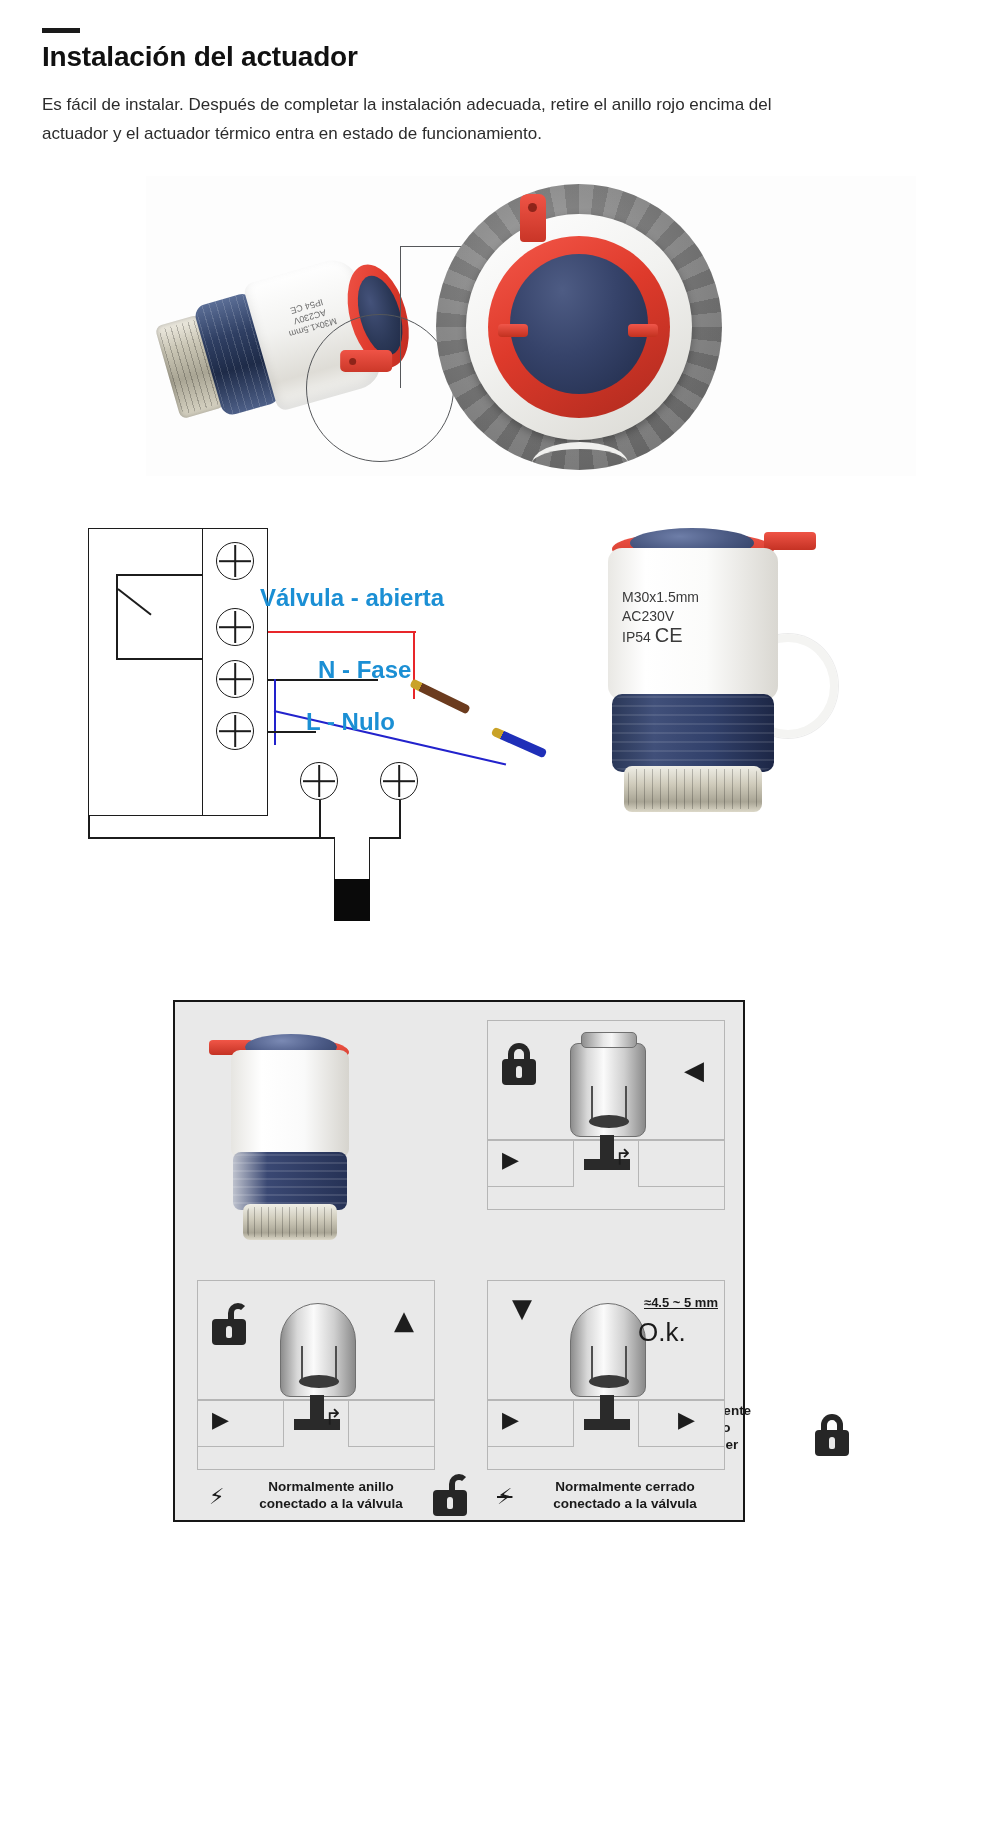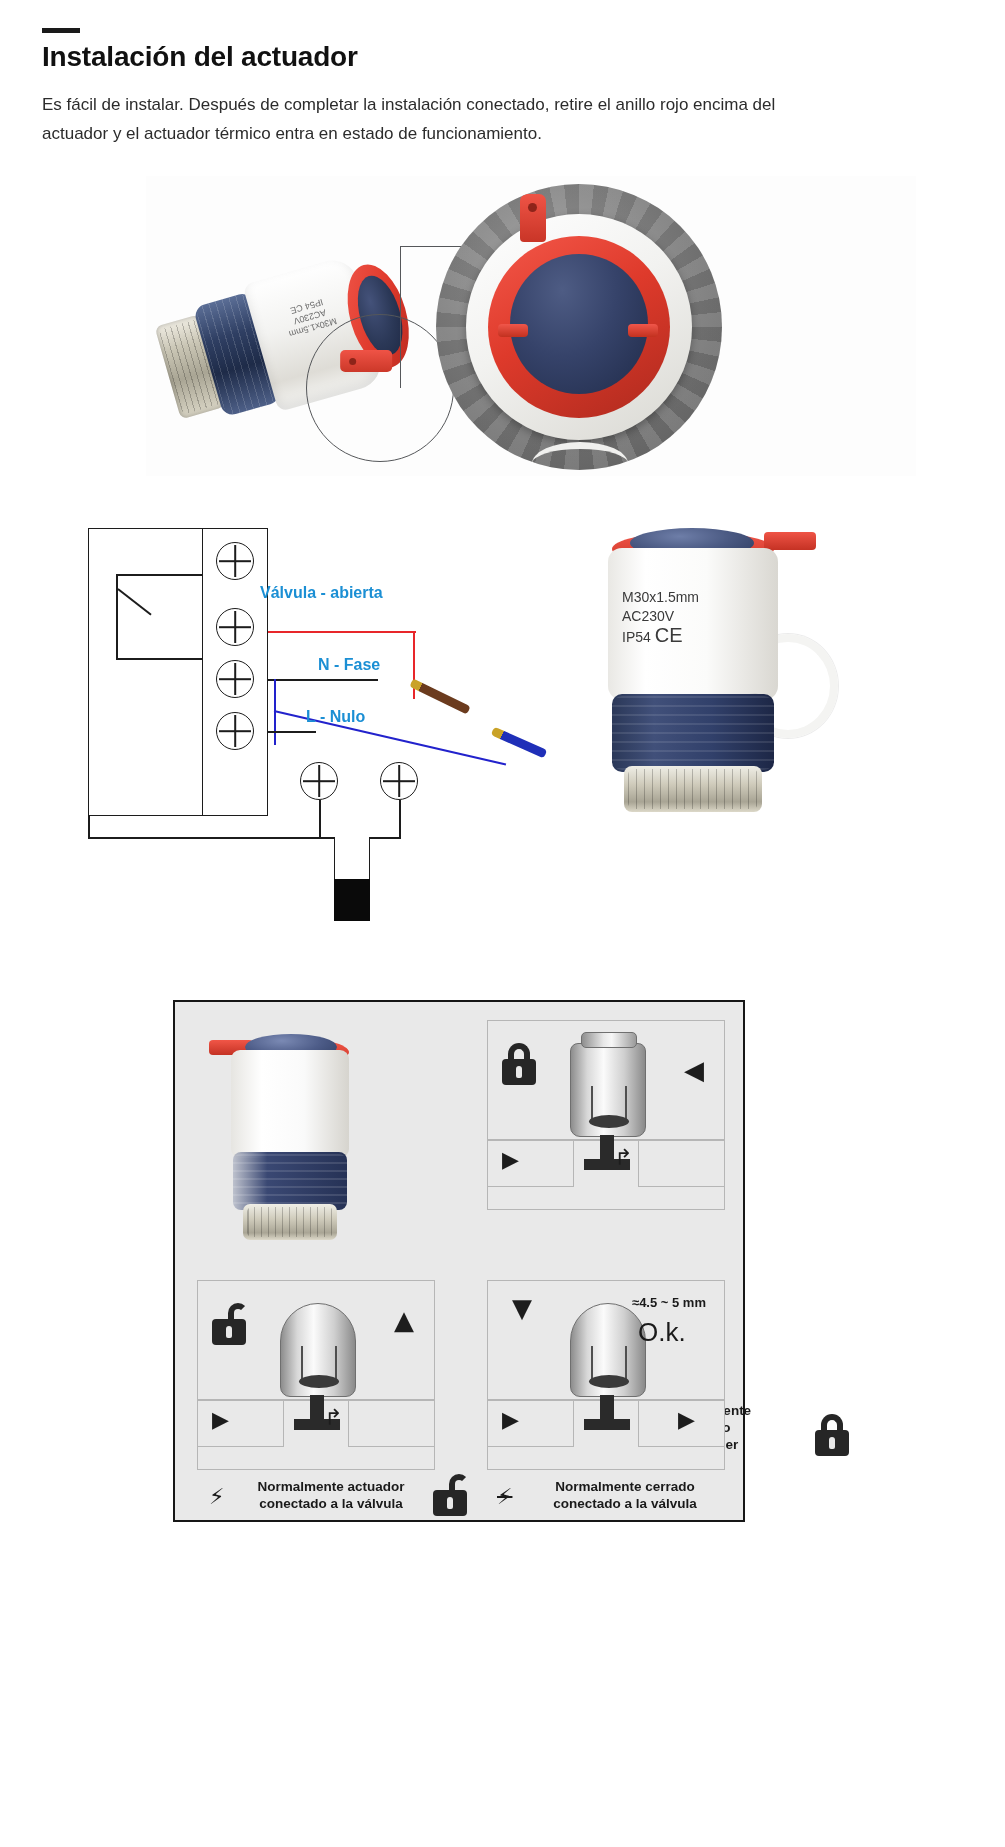--- a/index.html
+++ b/index.html
@@ -346,21 +346,21 @@
   }
   .wire-blk-l {
     position:absolute;
     left: 240px; top: 235px;
     width: 48px; height: 1.8px;
     background: #1c1c1c;
   }
 
   .wd-lbl {
     position: absolute;
-    font-size: 16px;
+    font-size: 24px;
     font-weight: 700;
     color: #1b8fd4;
     white-space: nowrap;
   }
   .wd-lbl.valve { left: 232px; top: 88px; }
   .wd-lbl.n     { left: 290px; top: 160px; }
   .wd-lbl.l     { left: 278px; top: 212px; }
 
   
   .wd-bot-wire-l {
@@ -685,21 +685,21 @@
     font-family:"DejaVu Sans", sans-serif;
   }
 </style>
 </head>
 <body>
 
 <div class="page">
 
   <div class="header-rule"></div>
   <h1 class="page-title">Instalación del actuador</h1>
-  <p class="intro-text">Es fácil de instalar. Después de completar la instalación conectado, retire el anillo rojo encima del actuador y el actuador térmico entra en estado de funcionamiento.</p>
+  <p class="intro-text">Es fácil de instalar. Después de completar la instalación adecuada, retire el anillo rojo encima del actuador y el actuador térmico entra en estado de funcionamiento.</p>
 
   <div class="figure-photo">
     <div class="photo-bg"></div>
 
     <div class="act-small">
       <div class="nut"></div>
       <div class="ring-blue"></div>
       <div class="body-white"></div>
       <div class="spec">M30x1.5mm
 AC230V
@@ -858,29 +858,29 @@
       <div class="arrow" style="left:24px; top:14px;">▼</div>
 
       <div class="valve-cap">
         <div class="slot-l"></div>
         <div class="slot-r"></div>
         <div class="disc"></div>
       </div>
       <div class="valve-stem"></div>
       <div class="valve-foot"></div>
 
-      <div class="mm-label" style="left:144px; top:14px;">≈4.5 ~ 5 mm</div>
+      <div class="mm-label" style="left:156px; top:14px;text-decoration:underline;">≈4.5 ~ 5 mm</div>
       <div class="ok-label" style="left:150px; top:36px;">O.k.</div>
 
       <div class="arrow" style="left:14px; top:128px; font-size:22px;">▶</div>
       <div class="arrow" style="left:190px; top:128px; font-size:22px;">▶</div>
     </div>
 
     <div class="bolt-icon" style="left:34px; top:482px;">⚡</div>
-    <div class="cap-txt" style="left:58px; top:476px; width:196px;">Normalmente actuador
+    <div class="cap-txt" style="left:58px; top:476px; width:196px;">Normalmente anillo
 conectado a la válvula</div>
     <div class="icon-lock open" style="left:258px; top:472px;">
       <div class="shackle"></div>
       <div class="bodyb"></div>
       <div class="kh"></div>
     </div>
 
     <div class="bolt-icon" style="left:322px; top:482px; text-decoration:line-through;">⚡</div>
     <div class="cap-txt" style="left:350px; top:476px; width:200px;">Normalmente cerrado
 conectado a la válvula</div>

